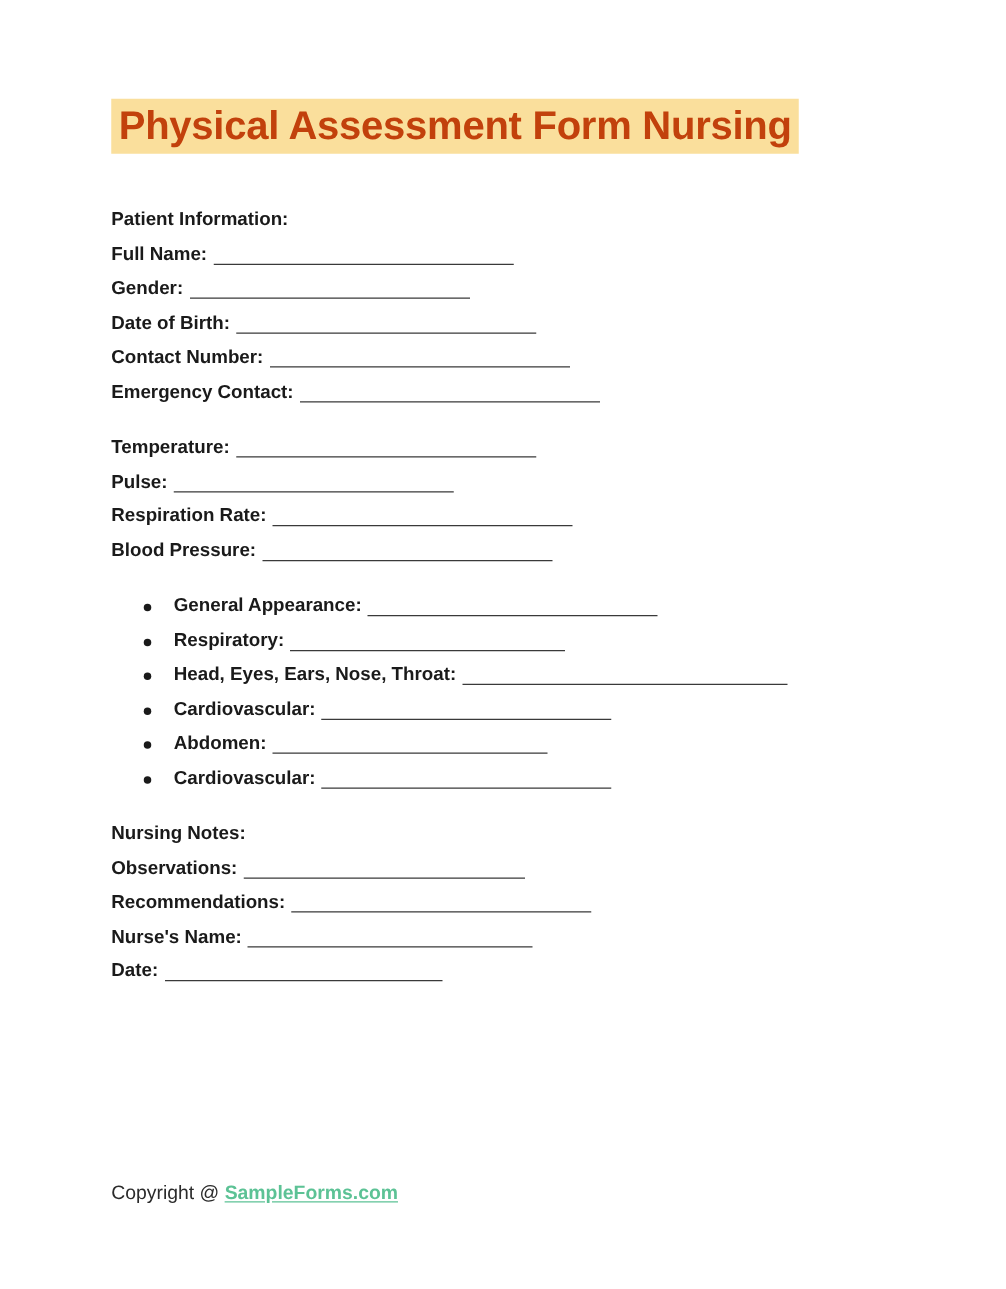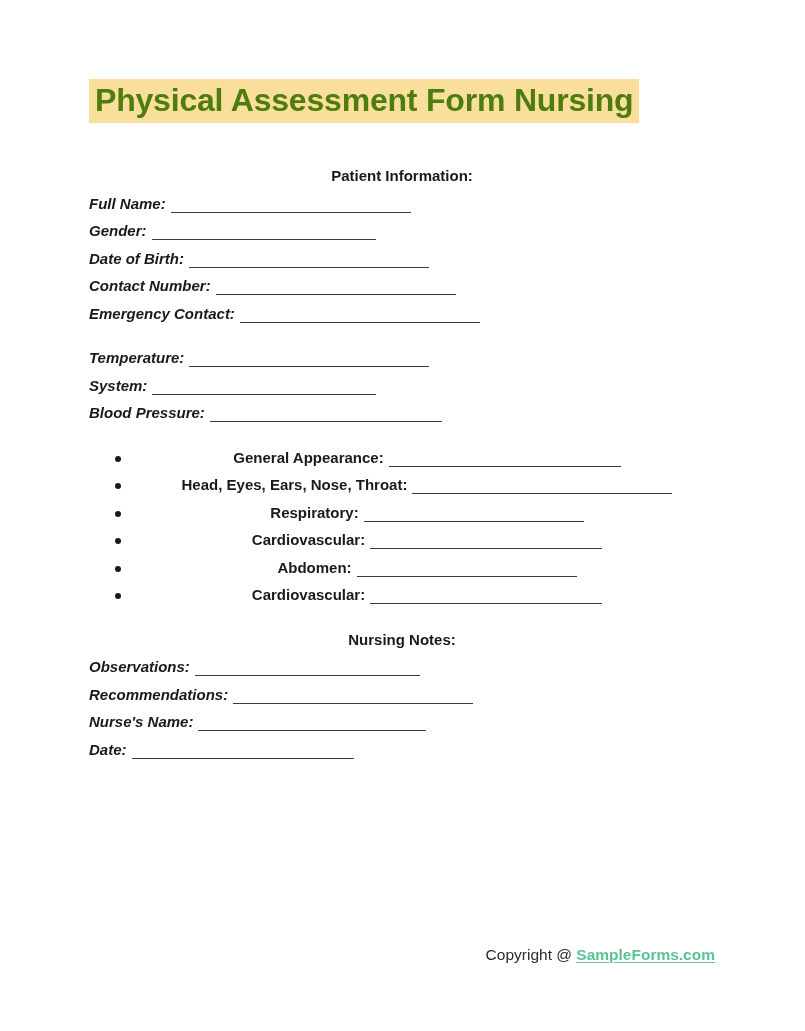--- a/index.html
+++ b/index.html
@@ -27,21 +27,21 @@
     left: 89px;
     top: 80px;
     width: 625px;
   }
   .doc-title {
     display: inline;
     font-size: 32px;
     font-weight: bold;
     line-height: 1.28;
     letter-spacing: -0.2px;
-    color: #4d7c0f;
+    color: #c2410c;
     background-color: #fadf9c;
     box-decoration-break: clone;
     -webkit-box-decoration-break: clone;
     padding: 3px 6px 5px 6px;
   }
   
   .content {
     position: absolute;
     left: 89px;
     top: 162px;
@@ -52,29 +52,27 @@
   }
   .section:last-of-type {
     margin-bottom: 0;
   }
   .section-heading {
     font-size: 15px;
     font-weight: bold;
     line-height: 27.5px;
     color: #1a1a1a;
     white-space: nowrap;
-    text-align: center;
   }
   .field-line {
     font-size: 15px;
     font-weight: bold;
     line-height: 27.5px;
     color: #1a1a1a;
     white-space: nowrap;
-    font-style: italic;
   }
   .field-label {
     font-weight: bold;
   }
   .blank-rule {
     display: inline-block;
     vertical-align: -4px;
     border-bottom: 1.4px solid #3a3a3a;
     height: 0;
     margin-left: 5px;
@@ -86,38 +84,36 @@
     padding: 0;
   }
   .assess-item {
     position: relative;
     padding-left: 50px;
     font-size: 15px;
     font-weight: bold;
     line-height: 27.5px;
     color: #1a1a1a;
     white-space: nowrap;
-    text-align: center;
   }
   .assess-item .bullet-dot {
     position: absolute;
     left: 26px;
     top: 12px;
     width: 6px;
     height: 6px;
     background: #1a1a1a;
     border-radius: 50%;
   }
   
   .footer {
     position: absolute;
     left: 89px;
     top: 944px;
     width: 626px;
-    text-align: right;
     font-size: 15.5px;
     line-height: 22px;
     color: #2b2b2b;
     white-space: nowrap;
   }
   .footer .copy-text {
     font-weight: normal;
   }
   .footer .site-link {
     font-weight: bold;
@@ -156,38 +152,41 @@
         <span class="field-label">Emergency Contact:</span><span class="blank-rule" style="width:240px"></span>
       </div>
     </div>
 
     <div class="section">
 
       <div class="field-line">
         <span class="field-label">Temperature:</span><span class="blank-rule" style="width:240px"></span>
       </div>
       <div class="field-line">
-        <span class="field-label">System:</span><span class="blank-rule" style="width:224px"></span>
+        <span class="field-label">Pulse:</span><span class="blank-rule" style="width:224px"></span>
+      </div>
+      <div class="field-line">
+        <span class="field-label">Respiration Rate:</span><span class="blank-rule" style="width:240px"></span>
       </div>
       <div class="field-line">
         <span class="field-label">Blood Pressure:</span><span class="blank-rule" style="width:232px"></span>
       </div>
     </div>
 
     <div class="section">
 
       <ul class="assess-list">
         <li class="assess-item">
           <span class="bullet-dot"></span><span class="field-label">General Appearance:</span><span class="blank-rule" style="width:232px"></span>
         </li>
         <li class="assess-item">
+          <span class="bullet-dot"></span><span class="field-label">Respiratory:</span><span class="blank-rule" style="width:220px"></span>
+        </li>
+        <li class="assess-item">
           <span class="bullet-dot"></span><span class="field-label">Head, Eyes, Ears, Nose, Throat:</span><span class="blank-rule" style="width:260px"></span>
-        </li>
-        <li class="assess-item">
-          <span class="bullet-dot"></span><span class="field-label">Respiratory:</span><span class="blank-rule" style="width:220px"></span>
         </li>
         <li class="assess-item">
           <span class="bullet-dot"></span><span class="field-label">Cardiovascular:</span><span class="blank-rule" style="width:232px"></span>
         </li>
         <li class="assess-item">
           <span class="bullet-dot"></span><span class="field-label">Abdomen:</span><span class="blank-rule" style="width:220px"></span>
         </li>
         <li class="assess-item">
           <span class="bullet-dot"></span><span class="field-label">Cardiovascular:</span><span class="blank-rule" style="width:232px"></span>
         </li>

